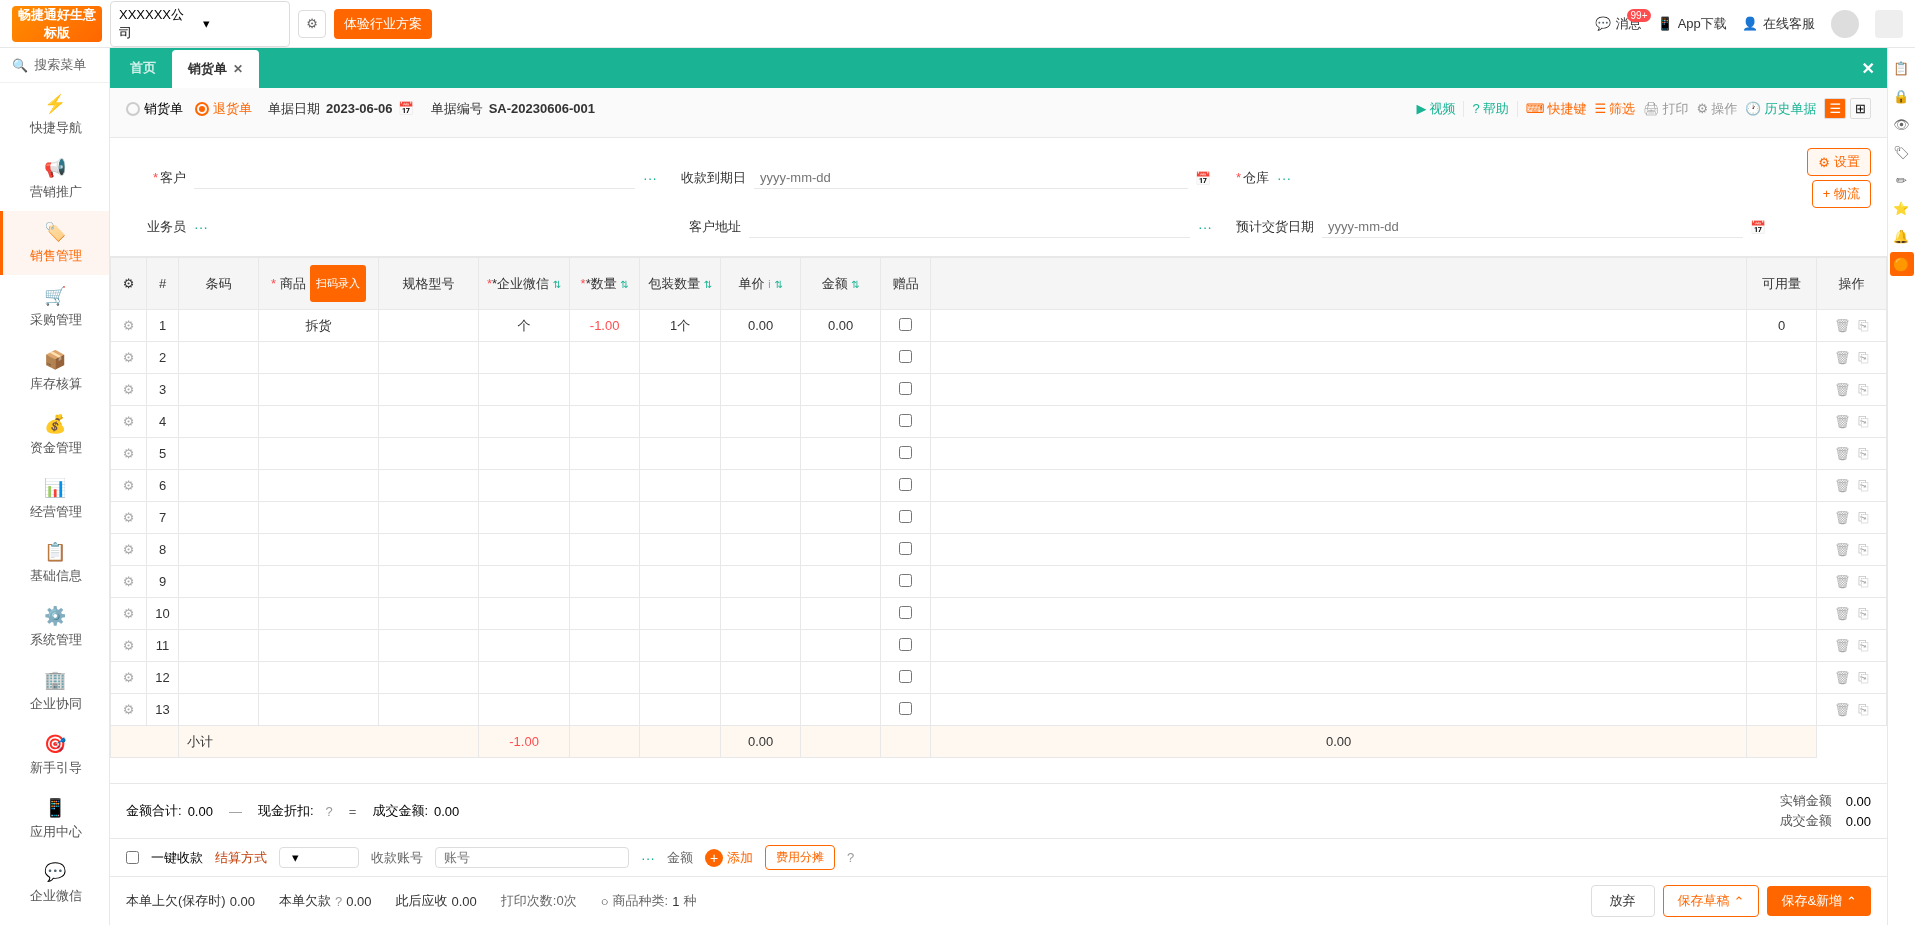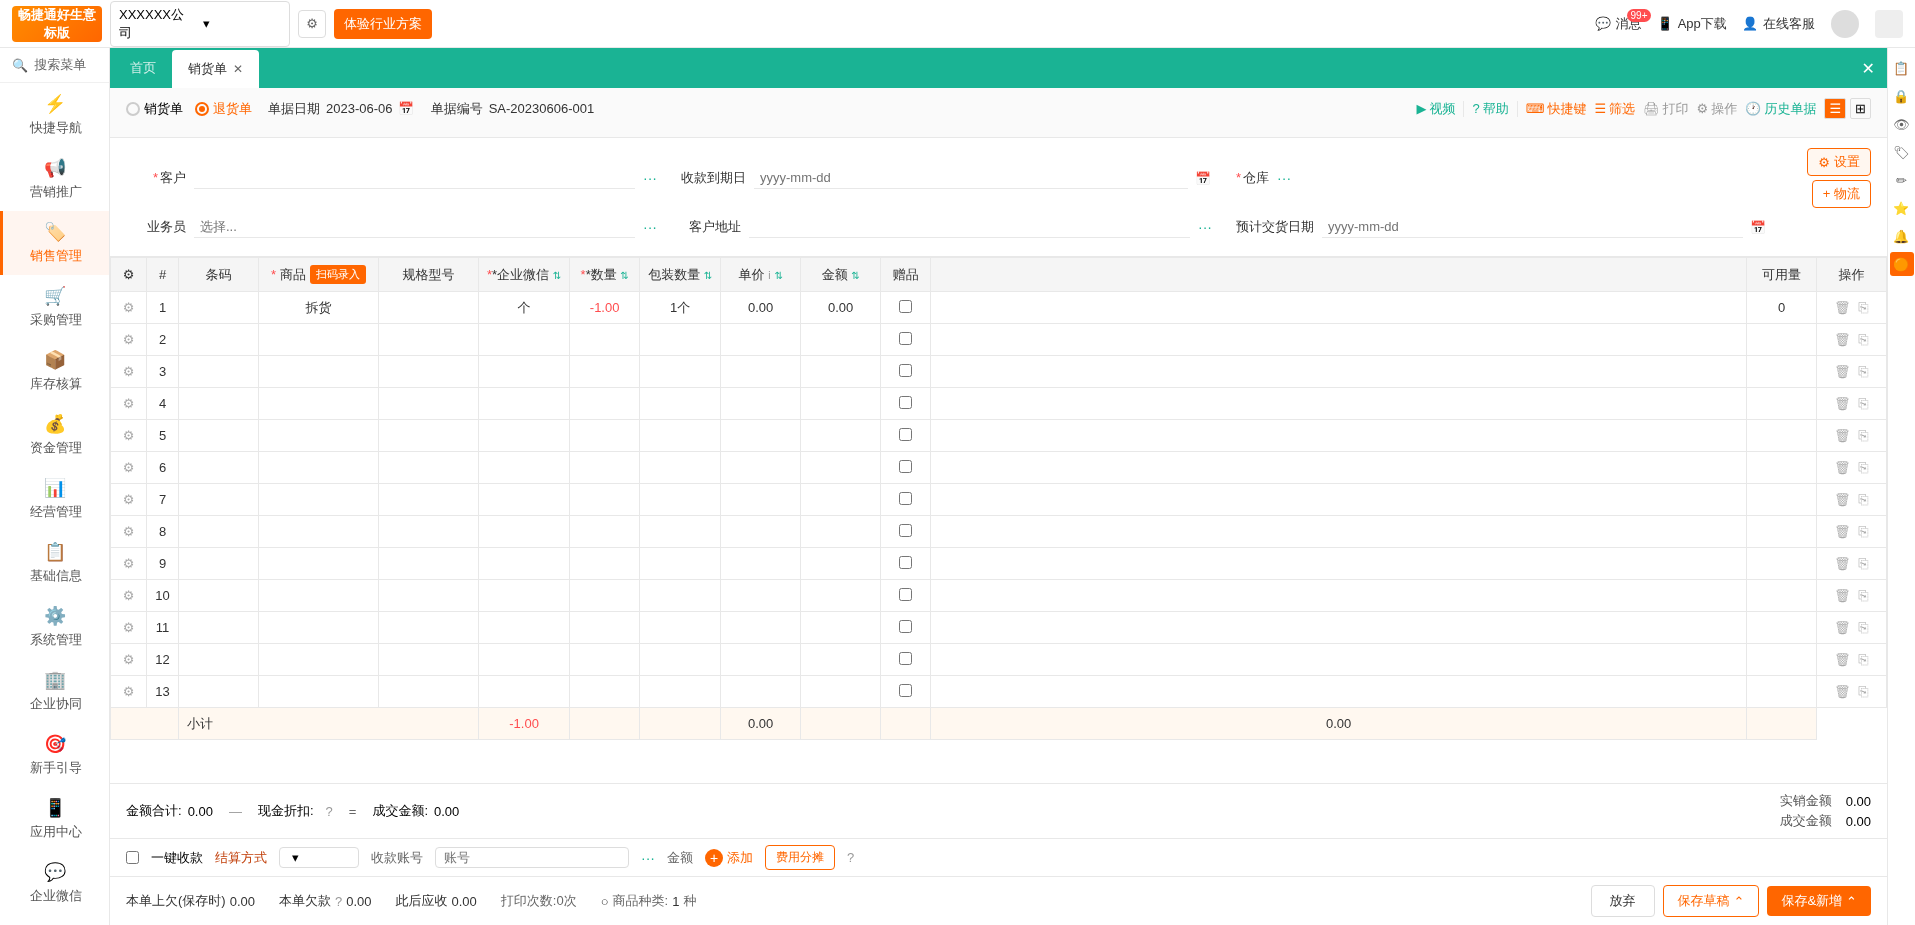--- a/index.html
+++ b/index.html
@@ -131,20 +131,21 @@
       background: #f5f5f5;
     }
 
     
     .tab-bar {
       display: flex;
       align-items: center;
       background: #1ab394;
       padding: 0 4px;
       flex-shrink: 0;
+      font-weight: bold;
     }
     .tab {
       padding: 10px 16px;
       cursor: pointer;
       color: rgba(255,255,255,0.8);
       font-size: 13px;
       display: flex;
       align-items: center;
       gap: 6px;
     }
@@ -185,21 +186,21 @@
     .radio-circle {
       width: 14px; height: 14px;
       border-radius: 50%;
       border: 2px solid #ccc;
       display: flex; align-items: center; justify-content: center;
     }
     .radio-circle.checked { border-color: #ff6600; }
     .radio-circle.checked::after { content: ''; width: 6px; height: 6px; border-radius: 50%; background: #ff6600; display: block; }
     .date-field { display: flex; align-items: center; gap: 6px; }
     .date-label { color: #333; font-size: 13px; }
-    .date-value { color: #333; font-weight: 400; text-align: right; }
+    .date-value { color: #333; font-weight: 700; text-align: right; }
     .calendar-icon { color: #1ab394; cursor: pointer; }
     .header-actions {
       margin-left: auto;
       display: flex;
       align-items: center;
       gap: 8px;
     }
     .header-action-item {
       display: flex;
       align-items: center;
@@ -276,21 +277,21 @@
       color: #333;
       height: 32px;
     }
     .data-table tr.total-row td { background: #fff8f0; font-weight: 500; }
     .data-table td.red { color: #ff4d4f; }
     .scan-btn {
       background: #ff6600;
       color: white;
       border: none;
       border-radius: 3px;
-      padding: 2px 6px;
+      padding: 11px 6px;
       font-size: 11px;
       cursor: pointer;
     }
     .col-gear { width: 36px; }
     .col-idx { width: 32px; }
     .col-barcode { width: 80px; }
     .col-product { width: 120px; }
     .col-spec { width: 100px; }
     .col-unit { width: 80px; }
     .col-qty { width: 70px; }
@@ -607,21 +608,20 @@
             </button>
             <button class="right-btn" style="color:#ff6600;border-color:#ff6600;">
               <span>+ 物流</span>
             </button>
           </div>
         </div>
 
         <div style="display:flex; gap:24px; margin-bottom:8px; align-items:center;">
           <div class="form-field" style="flex:1;">
             <span class="field-label">业务员</span>
-            <input class="field-input" style="flex: 1 1 0%;" placeholder="选择...">
             <span class="dot3">···</span>
           </div>
           <div class="form-field" style="flex:1;">
             <span class="field-label">客户地址</span>
             <input class="field-input" style="flex: 1 1 0%;">
             <span class="dot3">···</span>
           </div>
           <div class="form-field" style="flex:1;">
             <span class="field-label">预计交货日期</span>
             <input class="field-input" style="flex: 1 1 0%;" placeholder="yyyy-mm-dd">

